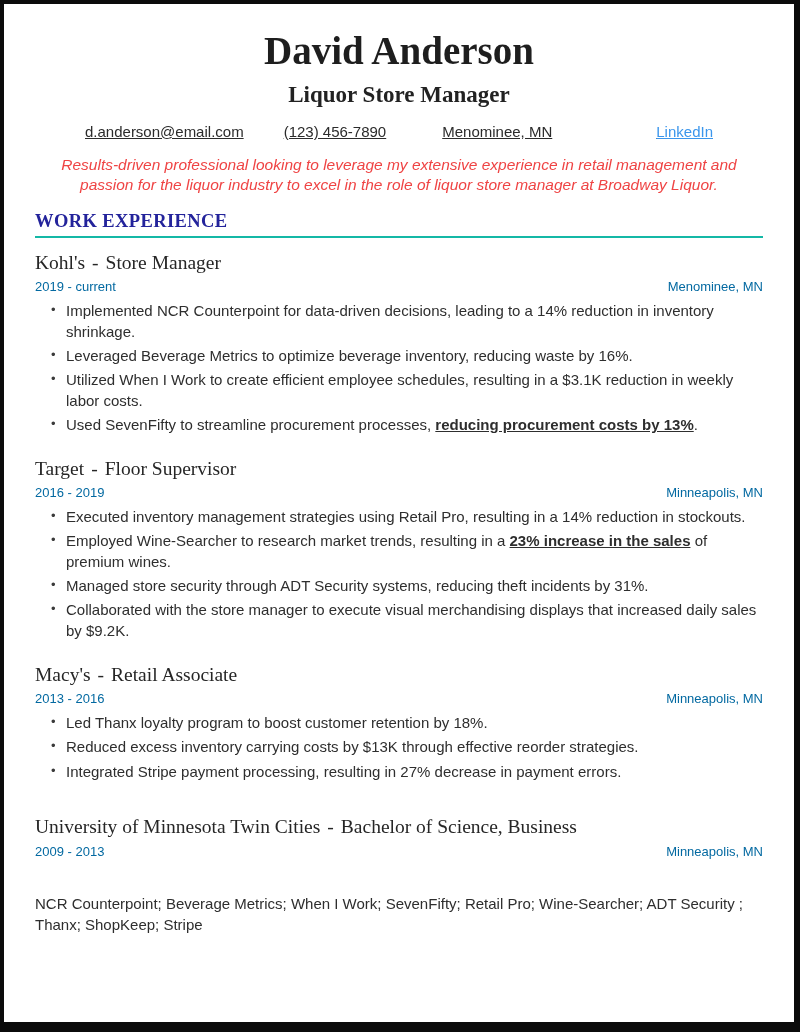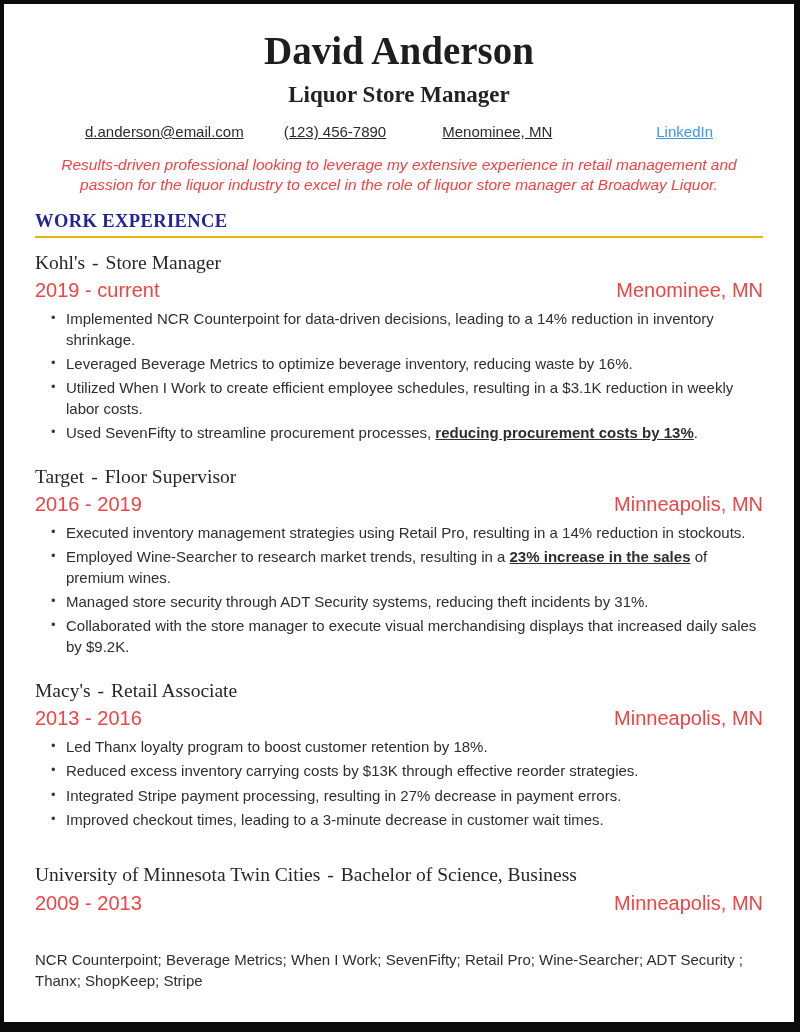--- a/index.html
+++ b/index.html
@@ -63,43 +63,43 @@
     margin: 15px auto 0 auto;
     max-width: 742px;
   }
   
   .section-heading {
     font-family: "Liberation Serif", serif;
     font-weight: bold;
     font-size: 18.5px;
     letter-spacing: 0.4px;
     color: #23239b;
-    border-bottom: 2px solid #eab308;
+    border-bottom: 2px solid #14b8a6;
     padding-bottom: 4px;
     margin: 0;
   }
   .work-section      { margin-top: 15px; }
   .education-section { margin-top: 33px; }
   .skills-section    { margin-top: 34px; }
   
   .job { margin-top: 13px; }
   .job + .job { margin-top: 21px; }
   .job-title, .edu-title {
     font-family: "Liberation Serif", serif;
     font-size: 19.5px;
     color: #262626;
     line-height: 1.25;
   }
   .job-title .company, .edu-title .school { font-weight: normal; }
   .sep { margin: 0 7px; color: #262626; }
   .meta-row {
     display: flex;
     justify-content: space-between;
-    font-size: 20px;
-    color: #ef4444;
+    font-size: 13px;
+    color: #0369a1;
     margin-top: 4px;
   }
   ul.bullets {
     list-style: none;
     margin: 7px 0 0 0;
     padding: 0 0 0 31px;
     font-size: 15px;
     color: #2e2e2e;
   }
   ul.bullets li {
@@ -184,21 +184,20 @@
         <span class="company">Macy's</span><span class="sep">-</span><span class="position">Retail Associate</span>
       </div>
       <div class="meta-row">
         <span>2013 - 2016</span>
         <span>Minneapolis, MN</span>
       </div>
       <ul class="bullets">
         <li><span>Led Thanx loyalty program to boost customer retention by 18%.</span><span class="strong-u"></span><span></span></li>
         <li><span>Reduced excess inventory carrying costs by $13K through effective reorder strategies.</span><span class="strong-u"></span><span></span></li>
         <li><span>Integrated Stripe payment processing, resulting in 27% decrease in payment errors.</span><span class="strong-u"></span><span></span></li>
-        <li><span>Improved checkout times, leading to a 3-minute decrease in customer wait times.</span><span class="strong-u"></span><span></span></li>
       </ul>
     </div>
   </div>
 
   <div class="education-section">
     <div class="edu-title">
       <span class="school">University of Minnesota Twin Cities</span><span class="sep">-</span><span class="degree">Bachelor of Science, Business</span>
     </div>
     <div class="meta-row">
       <span>2009 - 2013</span>

